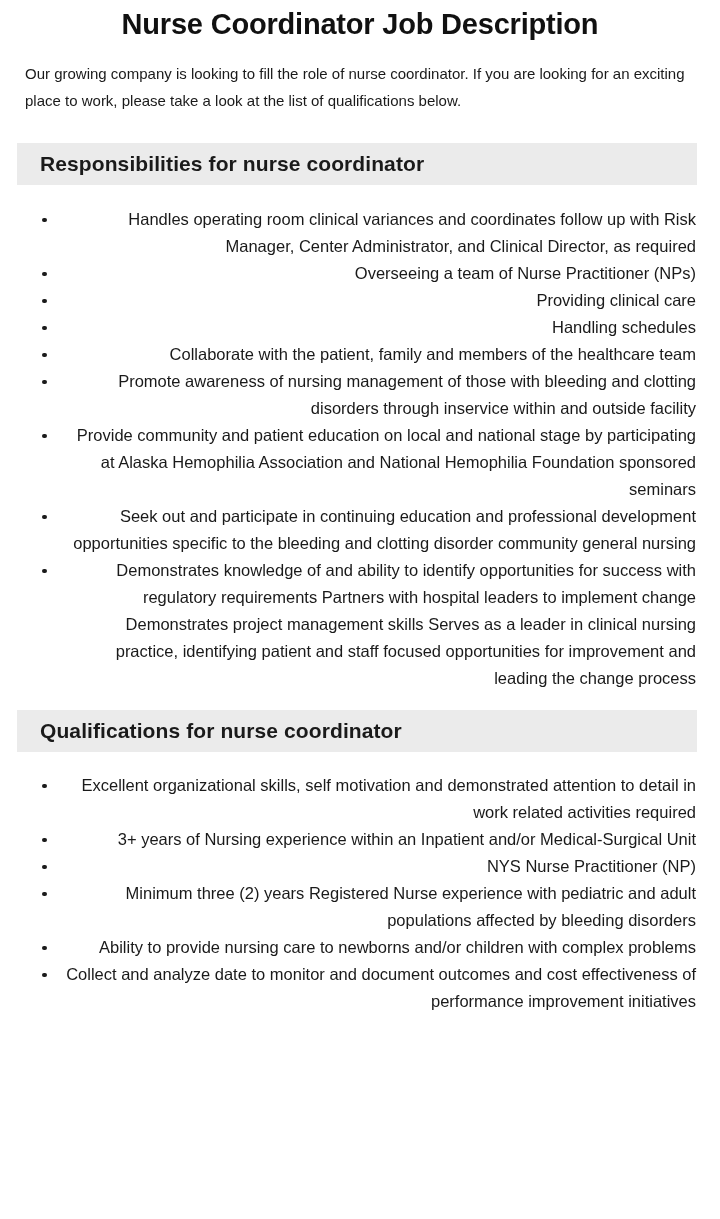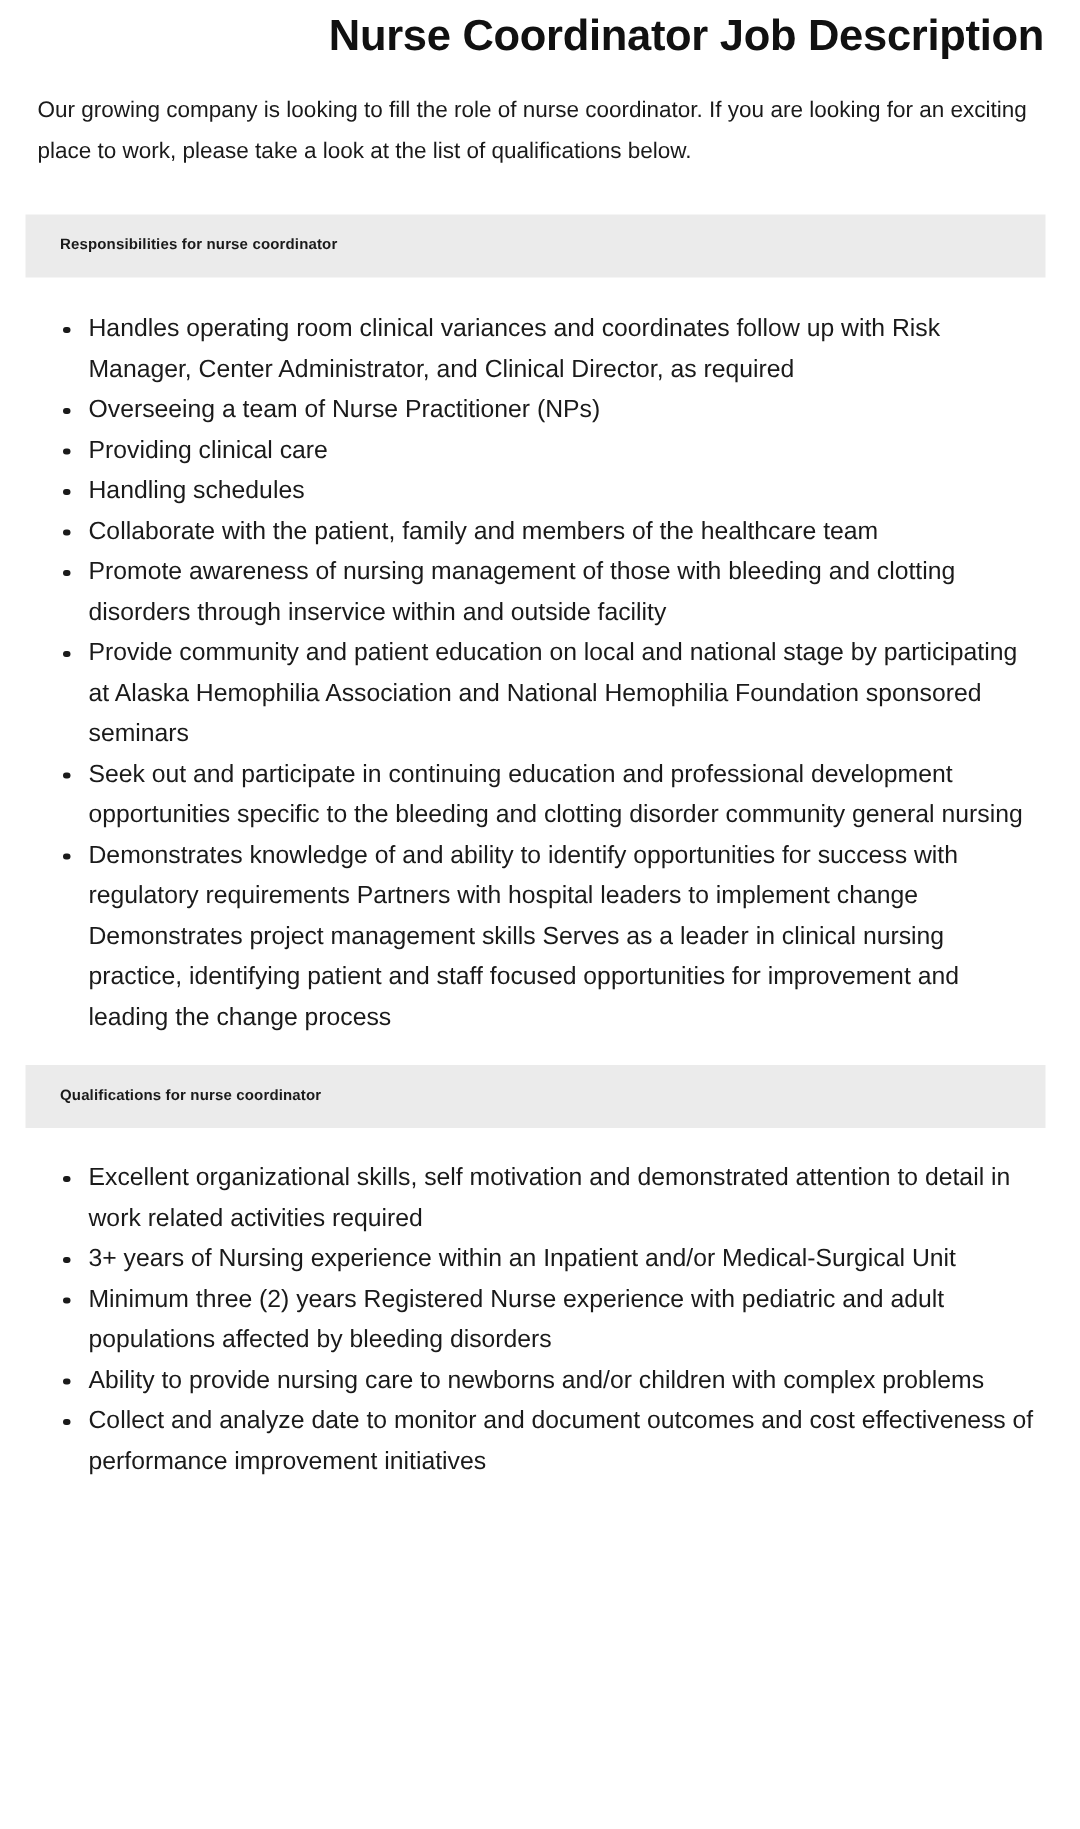--- a/index.html
+++ b/index.html
@@ -23,21 +23,21 @@
     padding: 0;
   }
 
   
   .doc-title {
     margin: 0;
     padding: 4px 24px 0 24px;
     font-size: 29px;
     line-height: 40px;
     font-weight: 700;
-    text-align: right;
+    text-align: center;
     letter-spacing: -0.2px;
     color: #111111;
   }
 
   
   .intro {
     margin: 16px 0 0 0;
     padding: 0 27px 0 25px;
     font-size: 15px;
     line-height: 27px;
@@ -54,21 +54,21 @@
   }
   .section-header {
     background: #ebebeb;
     margin: 0 23px 0 17px;
     padding: 11px 0 11px 23px;
     min-height: 41px;
     display: flex;
     align-items: center;
   }
   .section-header-label {
-    font-size: 10px;
+    font-size: 21px;
     line-height: 20px;
     font-weight: 700;
     color: #1a1a1a;
     letter-spacing: 0.1px;
   }
 
   
   .section-list {
     list-style: none;
     margin: 0;
@@ -77,20 +77,21 @@
   .section-list.first-list { padding-top: 21px; }
   .section-list.second-list { padding-top: 20px; }
 
   .list-item {
     position: relative;
     margin: 0;
     padding: 0 24px 0 59px;
     font-size: 16.5px;
     line-height: 27px;
     color: #1a1a1a;
+    text-align: right;
   }
   .list-item::before {
     content: "";
     position: absolute;
     left: 42px;
     top: 11.5px;
     width: 4.5px;
     height: 4.5px;
     border-radius: 50%;
     background: #1a1a1a;
@@ -124,20 +125,21 @@
     </ul>
   </section>
 
   <section class="section second">
     <div class="section-header">
       <span class="section-header-label">Qualifications for nurse coordinator</span>
     </div>
     <ul class="section-list second-list">
       <li class="list-item">Excellent organizational skills, self motivation and demonstrated attention to detail in work related activities required</li>
       <li class="list-item">3+ years of Nursing experience within an Inpatient and/or Medical-Surgical Unit</li>
+      <li class="list-item">NYS Nurse Practitioner (NP)</li>
       <li class="list-item">Minimum three (2) years Registered Nurse experience with pediatric and adult populations affected by bleeding disorders</li>
       <li class="list-item">Ability to provide nursing care to newborns and/or children with complex problems</li>
       <li class="list-item">Collect and analyze date to monitor and document outcomes and cost effectiveness of performance improvement initiatives</li>
     </ul>
   </section>
 
   <div class="tail-space"></div>
 </div>
 
 </body></html>

